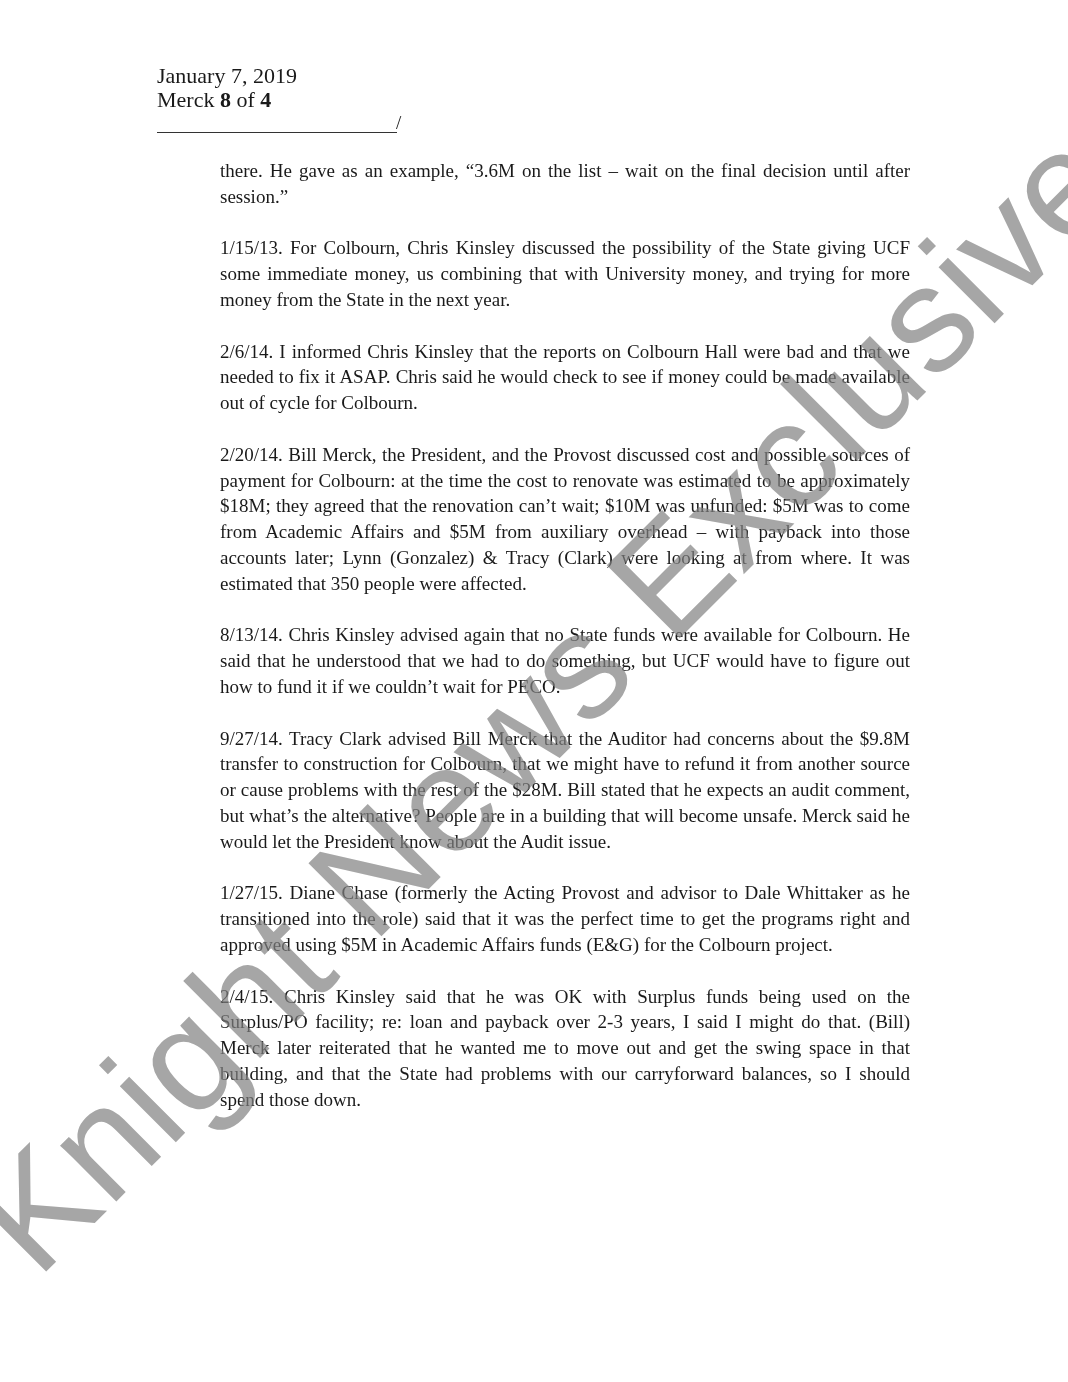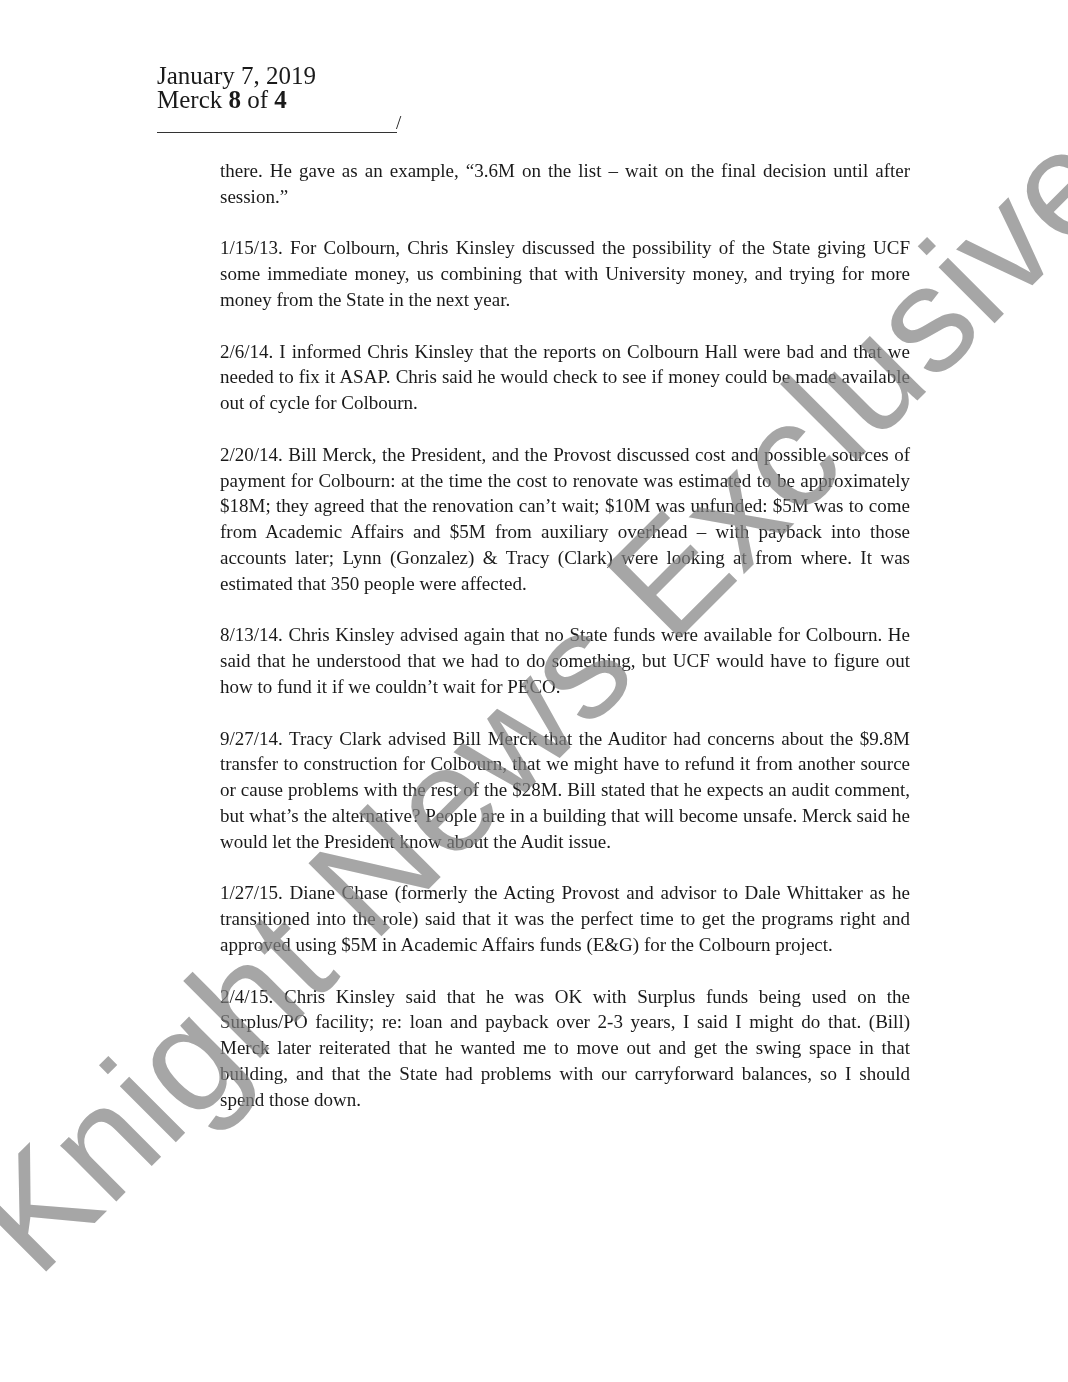--- a/index.html
+++ b/index.html
@@ -1,18 +1,18 @@
 <!DOCTYPE html>
 <html><head>
 <meta charset="utf-8">
 <style>
   html, body { margin: 0; padding: 0; background: #ffffff; }
   body { width: 1068px; height: 1382px; position: relative; overflow: hidden; }
   .page { position: absolute; left: 0; top: 0; width: 1068px; height: 1382px; background: #ffffff; }
-  .header { position: absolute; left: 157px; top: 64px; font-family: "Liberation Serif", serif; font-size: 25px; line-height: 24px; color: #1a1a1a; }
+  .header { position: absolute; left: 157px; top: 64px; font-family: "Liberation Serif", serif; font-size: 22px; line-height: 24px; color: #1a1a1a; }
   .header b { font-weight: bold; }
   .header-rule { position: absolute; left: 157px; top: 132px; width: 240px; height: 0; border-top: 1px solid #333; }
   .header-slash { position: absolute; left: 396px; top: 112px; font-family: "Liberation Serif", serif; font-size: 19px; color: #1a1a1a; }
   .body { position: absolute; left: 220px; top: 158px; width: 690px; font-family: "Liberation Serif", serif; font-size: 19px; line-height: 25.8px; color: #1a1a1a; }
   .para { margin: 0 0 25.8px 0; text-align: justify; }
   .watermark { position: absolute; left: 545px; top: 700px; transform: translate(-50%, -50%) rotate(-45deg); font-family: "Liberation Sans", sans-serif; font-size: 150px; color: rgba(128,128,128,0.7); white-space: nowrap; pointer-events: none; letter-spacing: 1px; }
 </style>
 </head>
 <body>
 

